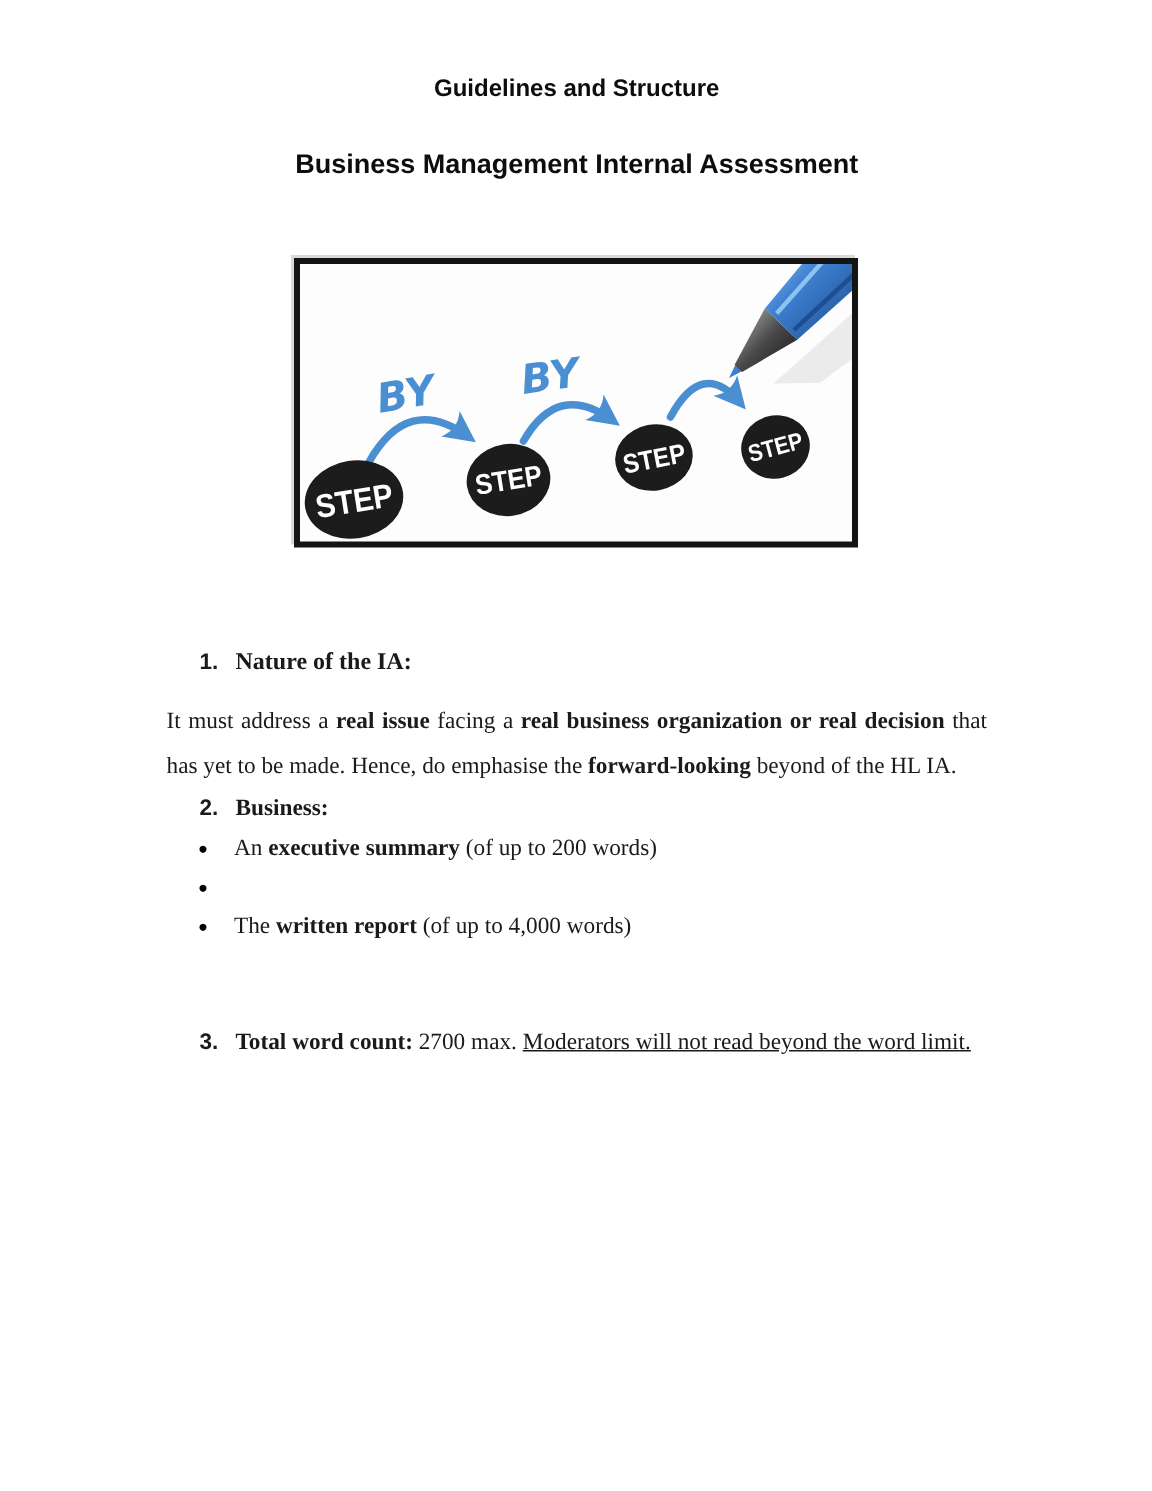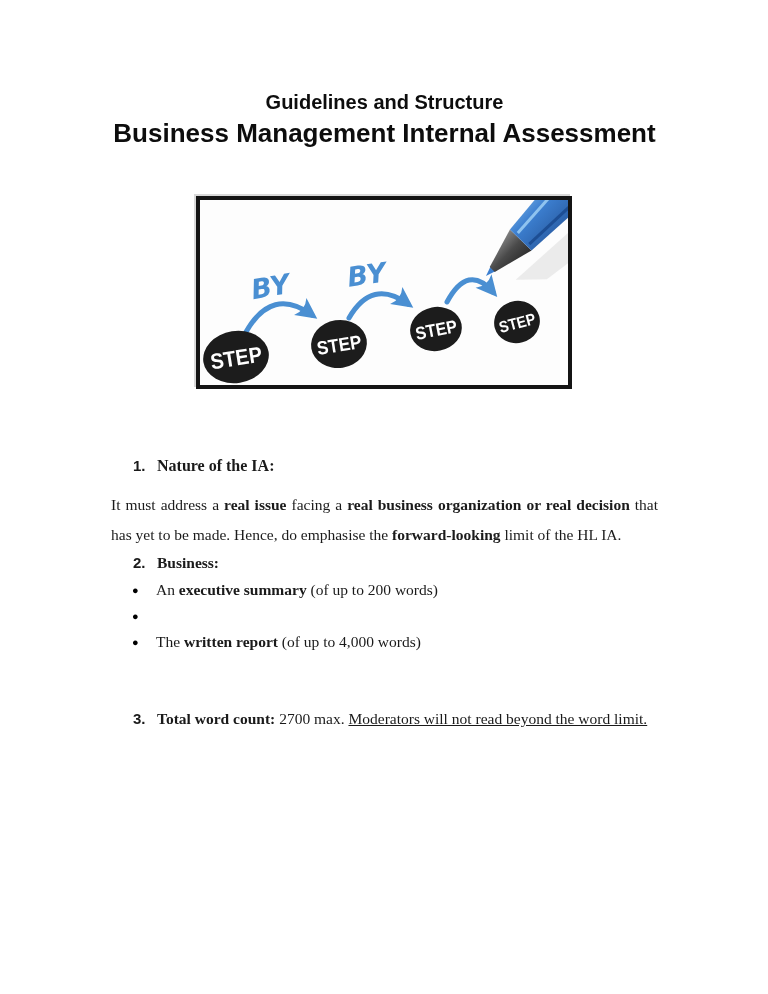--- a/index.html
+++ b/index.html
@@ -14,22 +14,22 @@
   }
   .content {
     padding:0 110px 0 111px;
   }
   .title {
     text-align:center;
     font-family:"Liberation Sans","DejaVu Sans",sans-serif;
     font-weight:700;
     color:#0d0d0d;
   }
-  .title1 { margin-top:90px; font-size:20px; line-height:24px; }
-  .title2 { margin-top:6px; font-size:26px; line-height:26px; }
+  .title1 { margin-top:48px; font-size:16px; line-height:24px; }
+  .title2 { margin-top:24px; font-size:18px; line-height:26px; }
 
   .figure-frame {
     width:376px; height:193px;
     margin:50px auto 0 auto;
     border:4px solid var(--frame-border, #141414);
     background:#fdfdfd;
     box-shadow:-2px -2px 0 rgba(0,0,0,0.15);
   }
   .figure-frame svg { display:block; }
 
@@ -159,21 +159,21 @@
       </g>
     </svg>
   </div>
 
   <div class="content">
     <div class="doc-item item1-row">
       <span class="marker">1.</span>
       <span>Nature of the IA:</span>
     </div>
 
-    <p class="body-para para1"><span>It must address a </span><span class="b">real issue</span><span> facing a </span><span class="b">real business organization or real decision</span><span> that has yet to be made. Hence, do emphasise the </span><span class="b">forward-looking</span><span> limit of the HL IA.</span></p>
+    <p class="body-para para1"><span>It must address a </span><span class="b">real issue</span><span> facing a </span><span class="b">real business organization or real decision</span><span> that has yet to be made. Hence, do emphasise the </span><span class="b">forward-looking</span><span> beyond of the HL IA.</span></p>
 
     <div class="doc-item item2-row">
       <span class="marker">2.</span>
       <span>Business:</span>
     </div>
 
     <div class="bullet-list">
       <div class="bullet-row">
         <span class="bullet">●</span>
         <span class="rich"><span>An </span><span class="b">executive summary</span><span> (of up to 200 words)</span></span>

